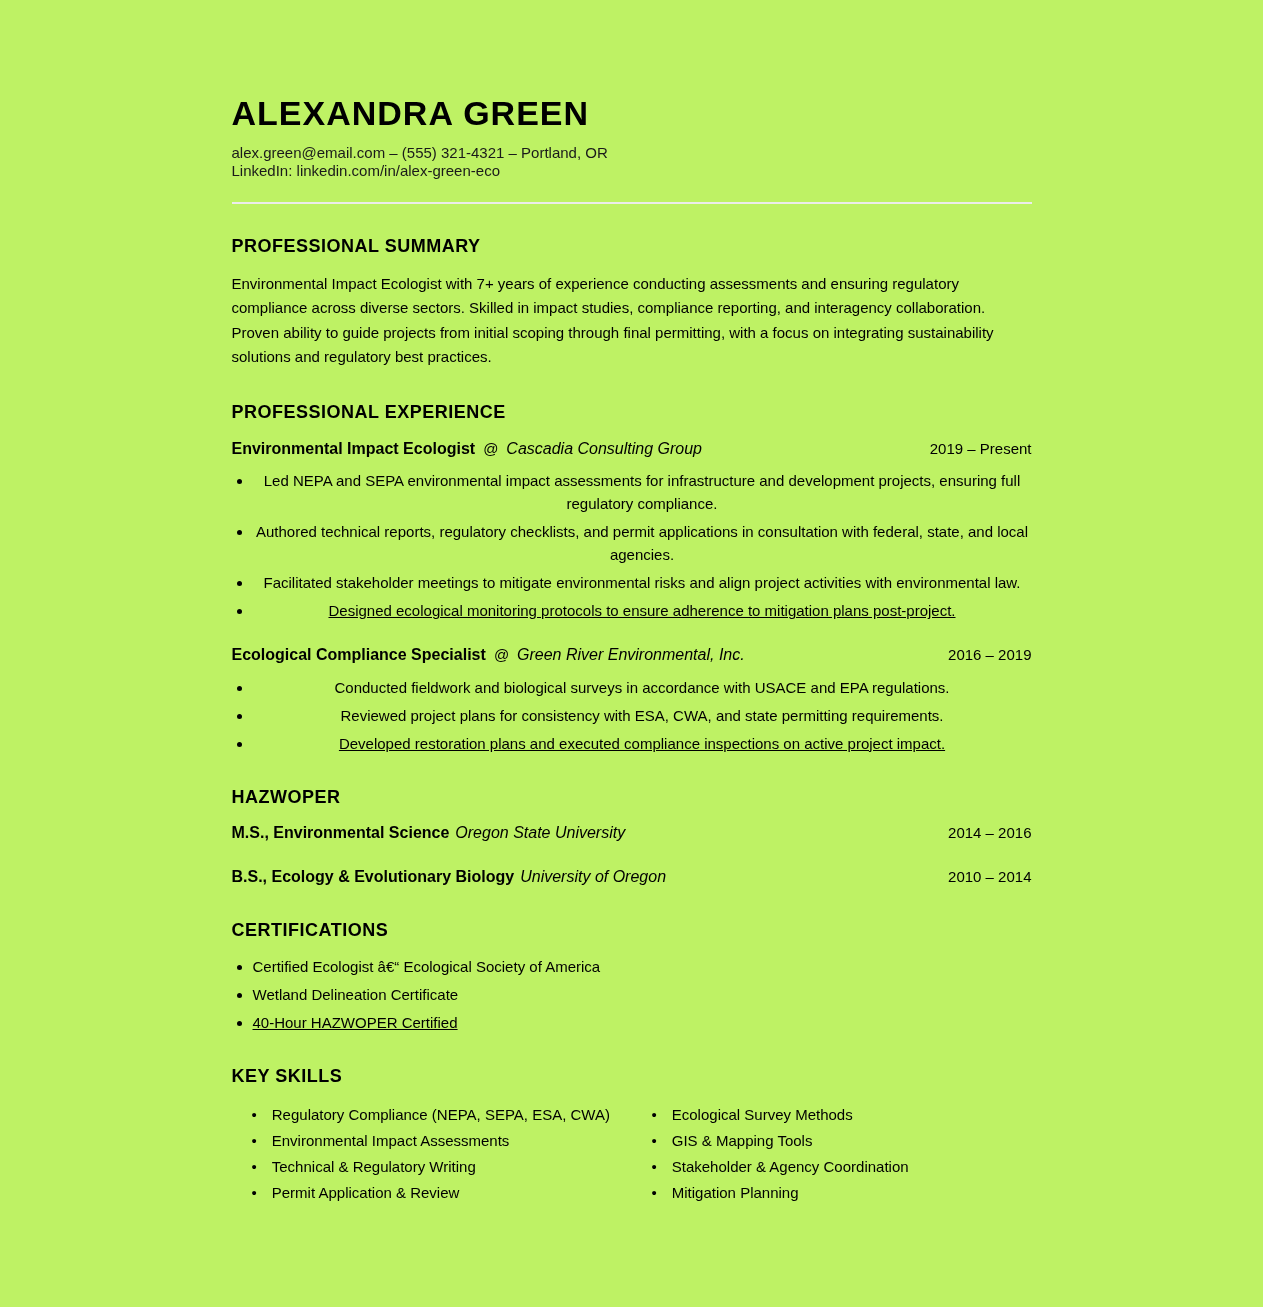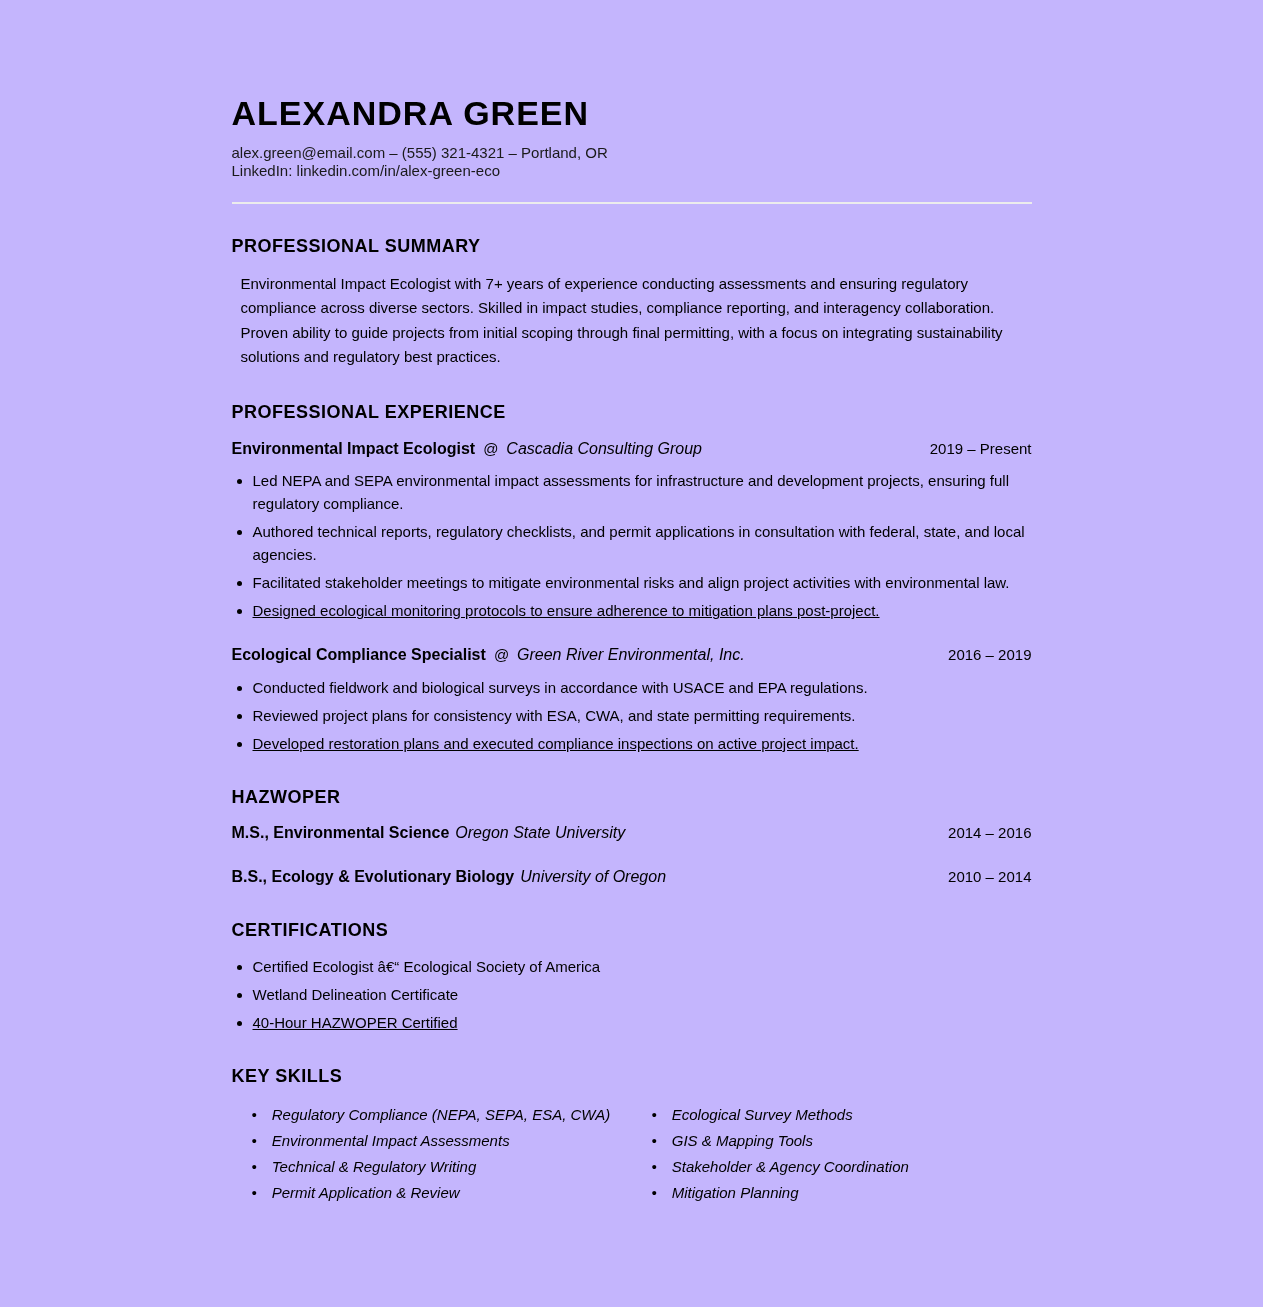--- a/index.html
+++ b/index.html
@@ -5,21 +5,21 @@
   html, body {
     margin: 0;
     padding: 0;
     background: #ffffff;
     color: #000000;
     font-family: "Liberation Sans", "DejaVu Sans", sans-serif;
   }
   .viewport {
     width: 1263px;
     min-height: 1307px;
-    background: #c4b5fd;
+    background: #bef264;
     margin: 0 auto;
   }
   .page {
     width: 800px;
     margin: 0 auto;
     padding: 95px 0 80px 0;
   }
 
   
   h1.name {
@@ -45,21 +45,21 @@
   h2.section-heading {
     font-size: 18px;
     line-height: 1.2;
     font-weight: bold;
     letter-spacing: 0.5px;
     margin: 9px 0 14px 0;
   }
   p.summary-text {
     font-size: 15px;
     line-height: 24.5px;
-    margin: 9px;
+    margin: 0;
   }
 
   
   .entry { margin-top: 0; }
   .entry + .entry { margin-top: 22px; }
   .entry-header {
     display: flex;
     justify-content: space-between;
     align-items: baseline;
     font-size: 16px;
@@ -81,34 +81,34 @@
     white-space: nowrap;
     font-weight: normal;
   }
 
   
   ul.bullets {
     margin: 0;
     padding-left: 21px;
     list-style: disc outside;
   }
-  ul.bullets.job-bullets { margin-top: 10px; }
+  ul.bullets.job-bullets { margin-top: 10px; text-align: center; }
   ul.bullets li {
     font-size: 15px;
     line-height: 23px;
     margin-bottom: 5px;
   }
   ul.bullets li:last-child { margin-bottom: 0; text-decoration: underline; }
 
   
   .edu-entry { margin-bottom: 22px; }
   .edu-entry:last-child { margin-bottom: 0; }
 
   
-  .skills-cols { display: flex; font-style: italic; }
+  .skills-cols { display: flex; }
   .skills-col { width: 400px; }
   .skill-item {
     font-size: 15px;
     line-height: 26px;
     text-indent: 20px;
   }
   .skill-item .dot { margin-right: 15px; }
 </style>
 </head>
 <body>

